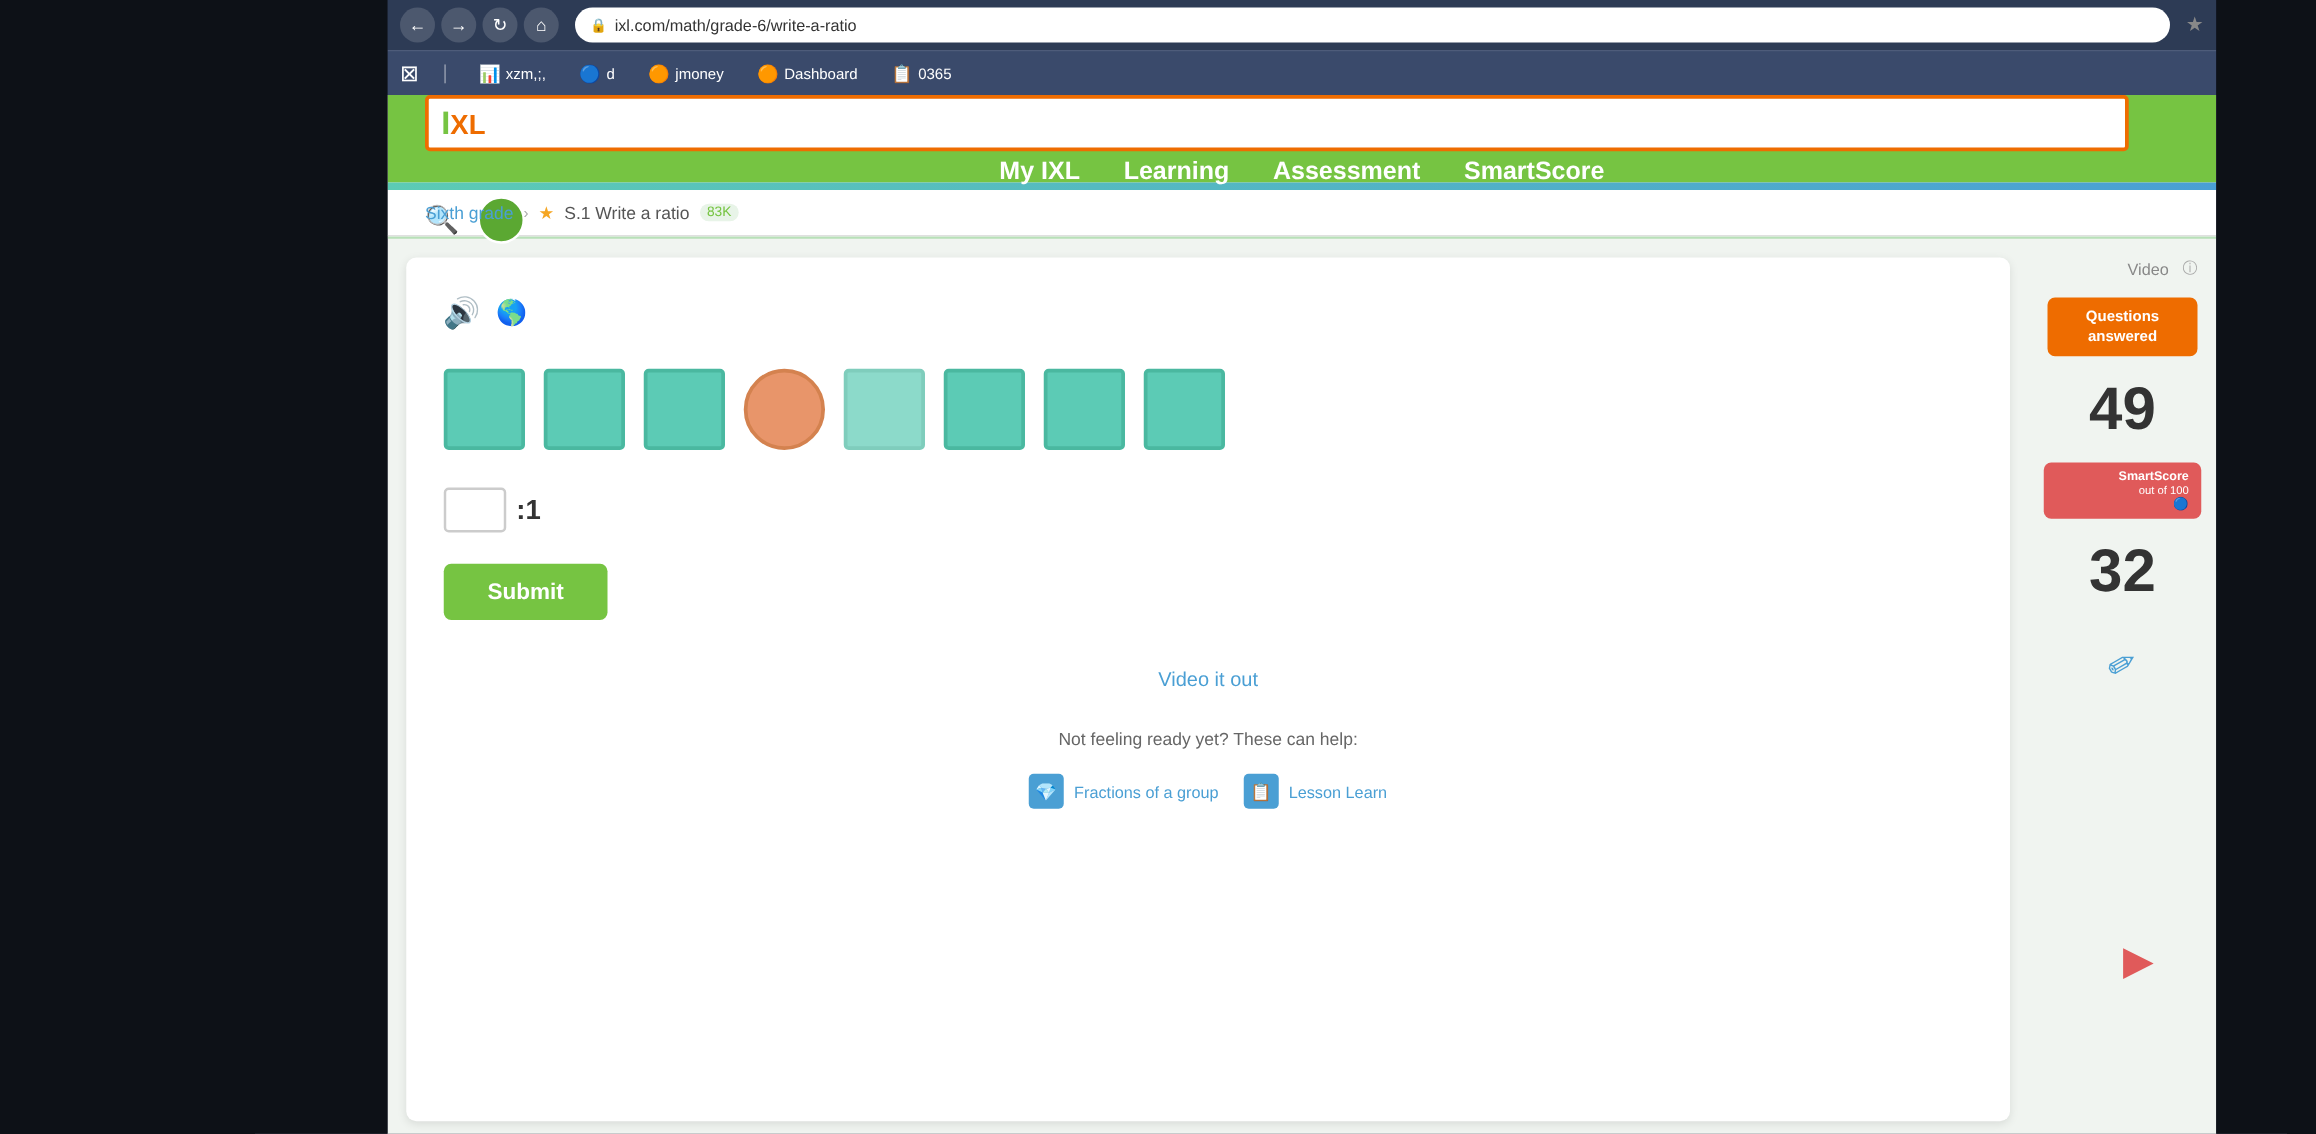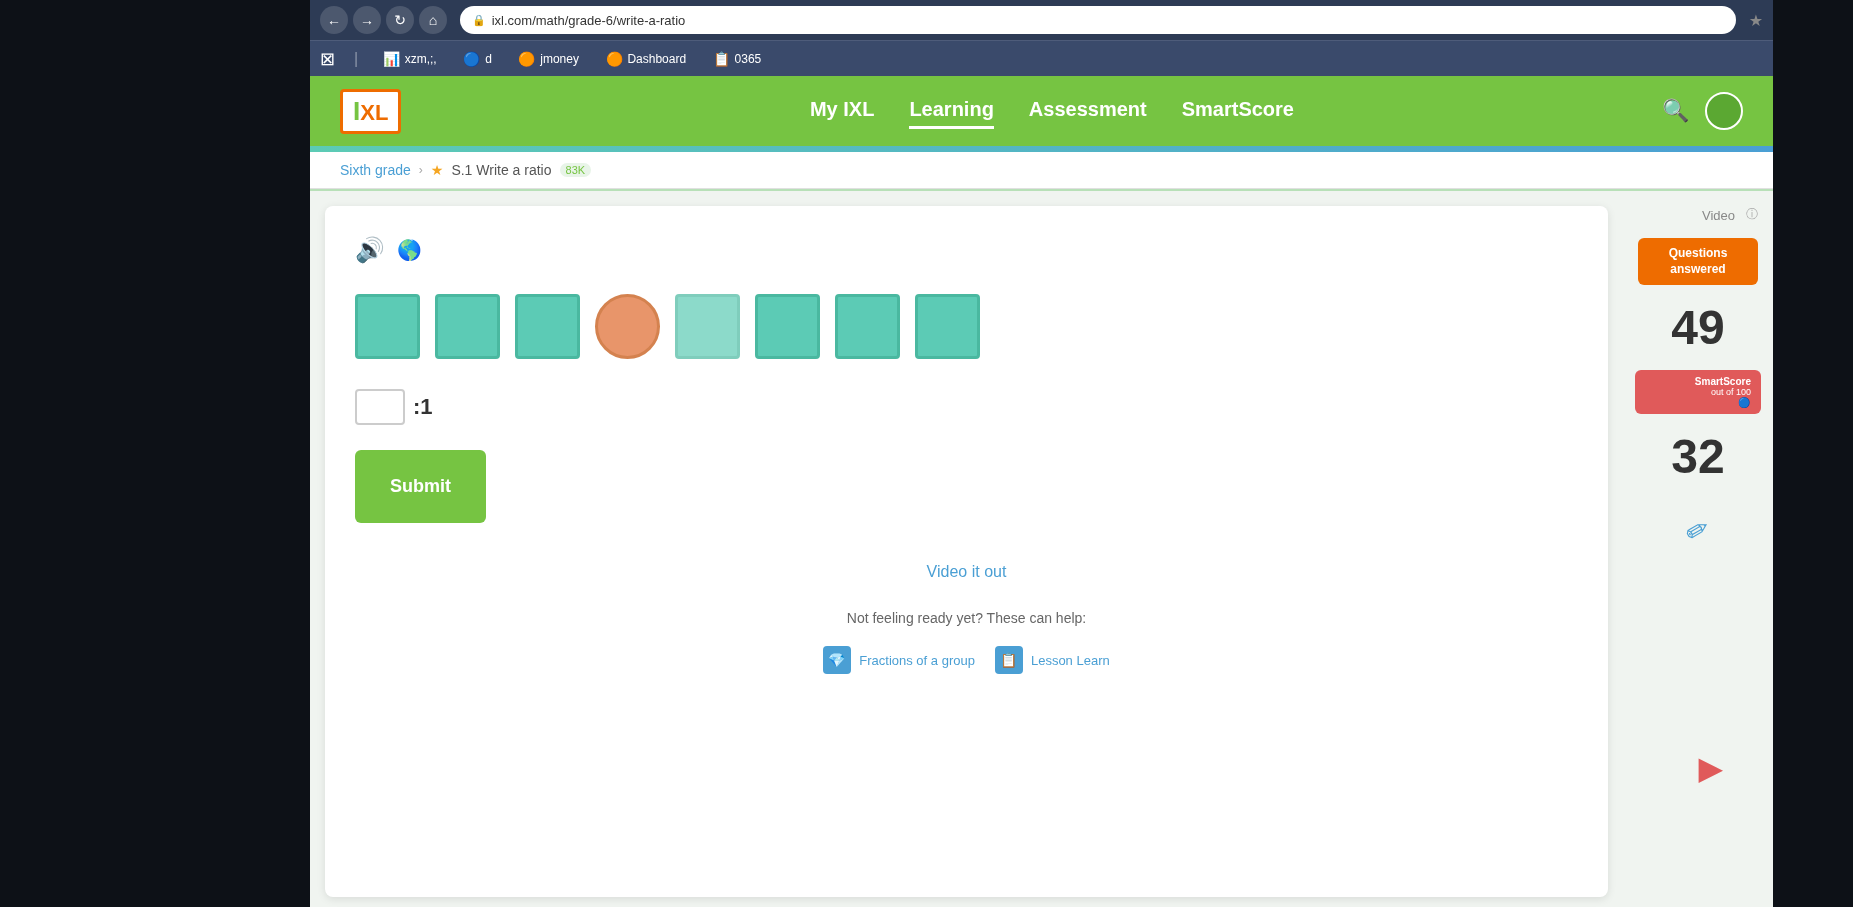--- a/index.html
+++ b/index.html
@@ -114,23 +114,23 @@
       height: calc(907px - 76px);
       background: #f0f4f0;
       overflow: hidden;
     }
 
     
     .ixl-header {
       background: #76c442;
       height: 70px;
       display: flex;
-      align-items: center;
       padding: 0 30px;
       gap: 0;
+      flex-direction: column;
     }
     .ixl-logo {
       background: white;
       color: #ee6c00;
       font-weight: 900;
       font-size: 22px;
       padding: 4px 10px;
       border-radius: 4px;
       margin-right: 40px;
       border: 3px solid #ee6c00;
@@ -337,21 +337,21 @@
       color: #333;
       font-weight: bold;
     }
 
     
     .submit-btn {
       background: #76c442;
       color: white;
       border: none;
       border-radius: 6px;
-      padding: 26px 35px;
+      padding: 12px 35px;
       font-size: 18px;
       font-weight: bold;
       cursor: pointer;
     }
 
     
     .work-it-out {
       margin-top: 40px;
       text-align: center;
     }

